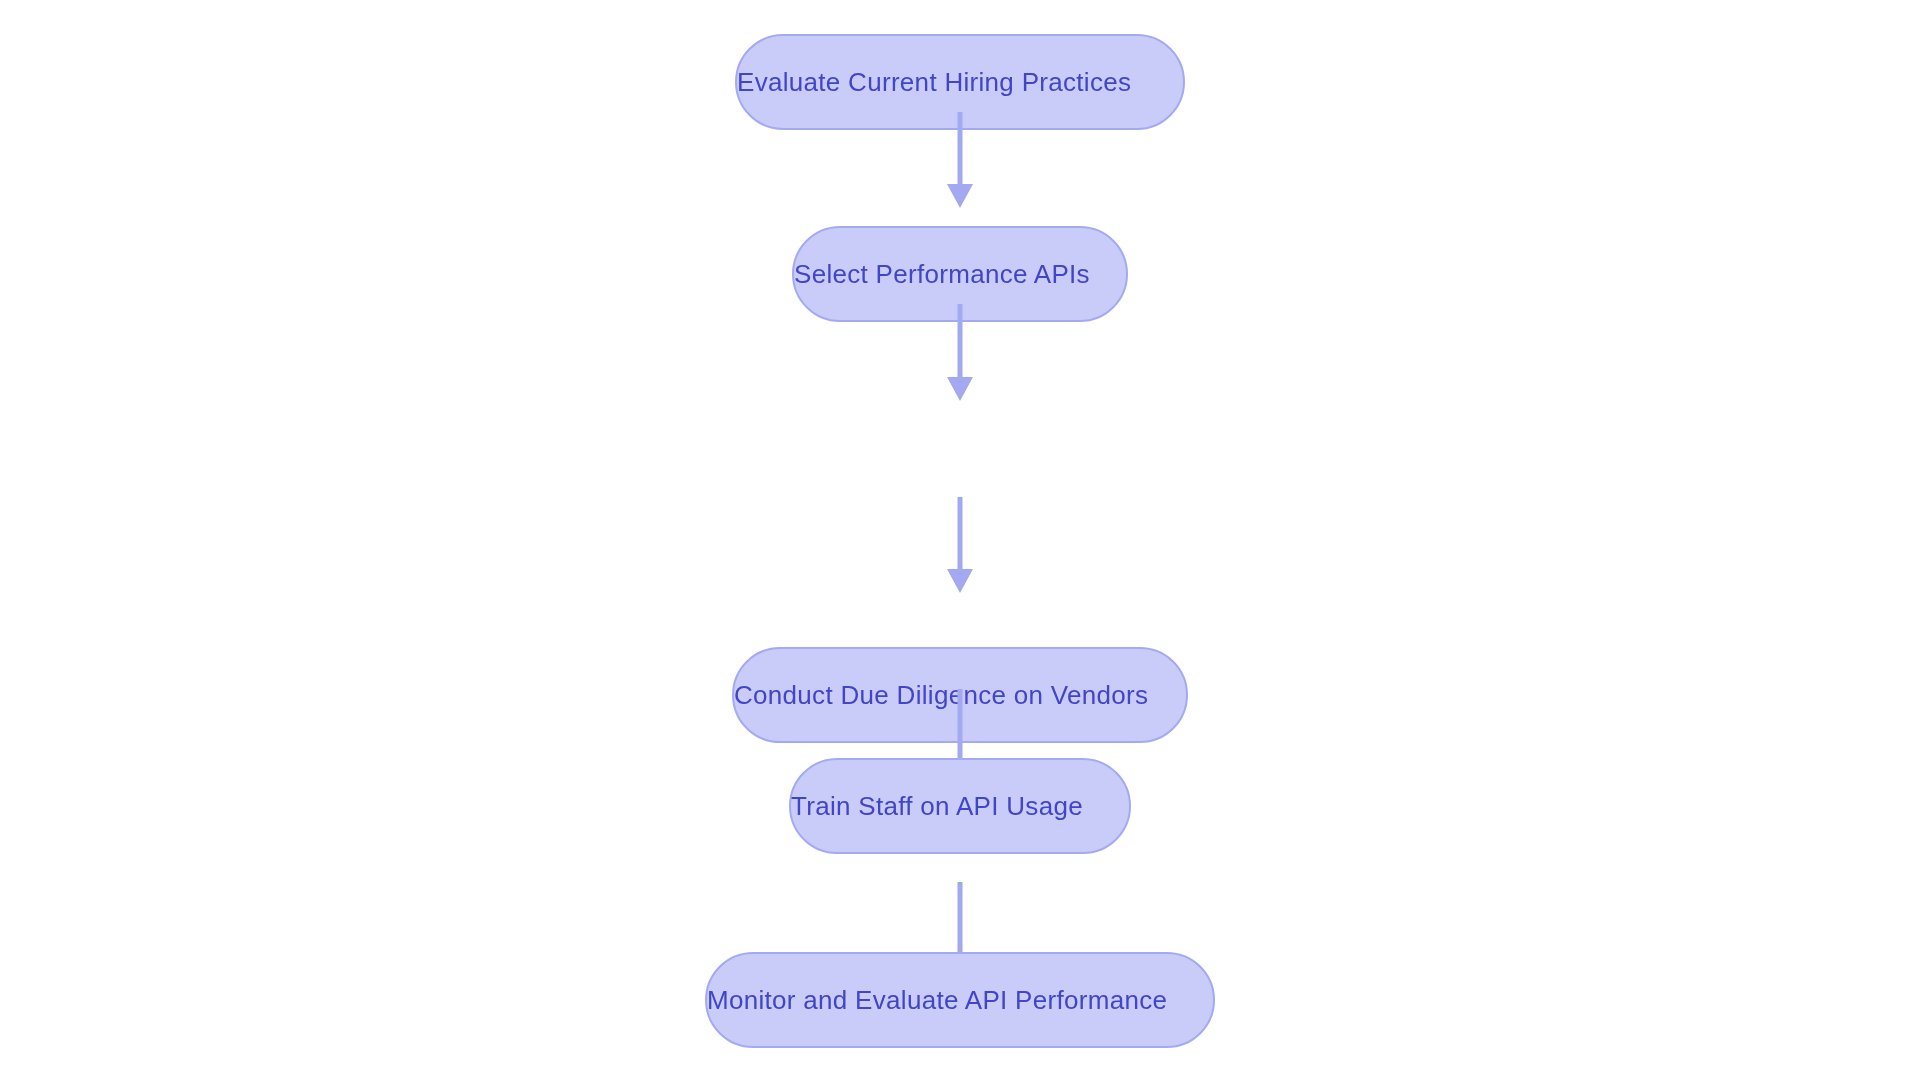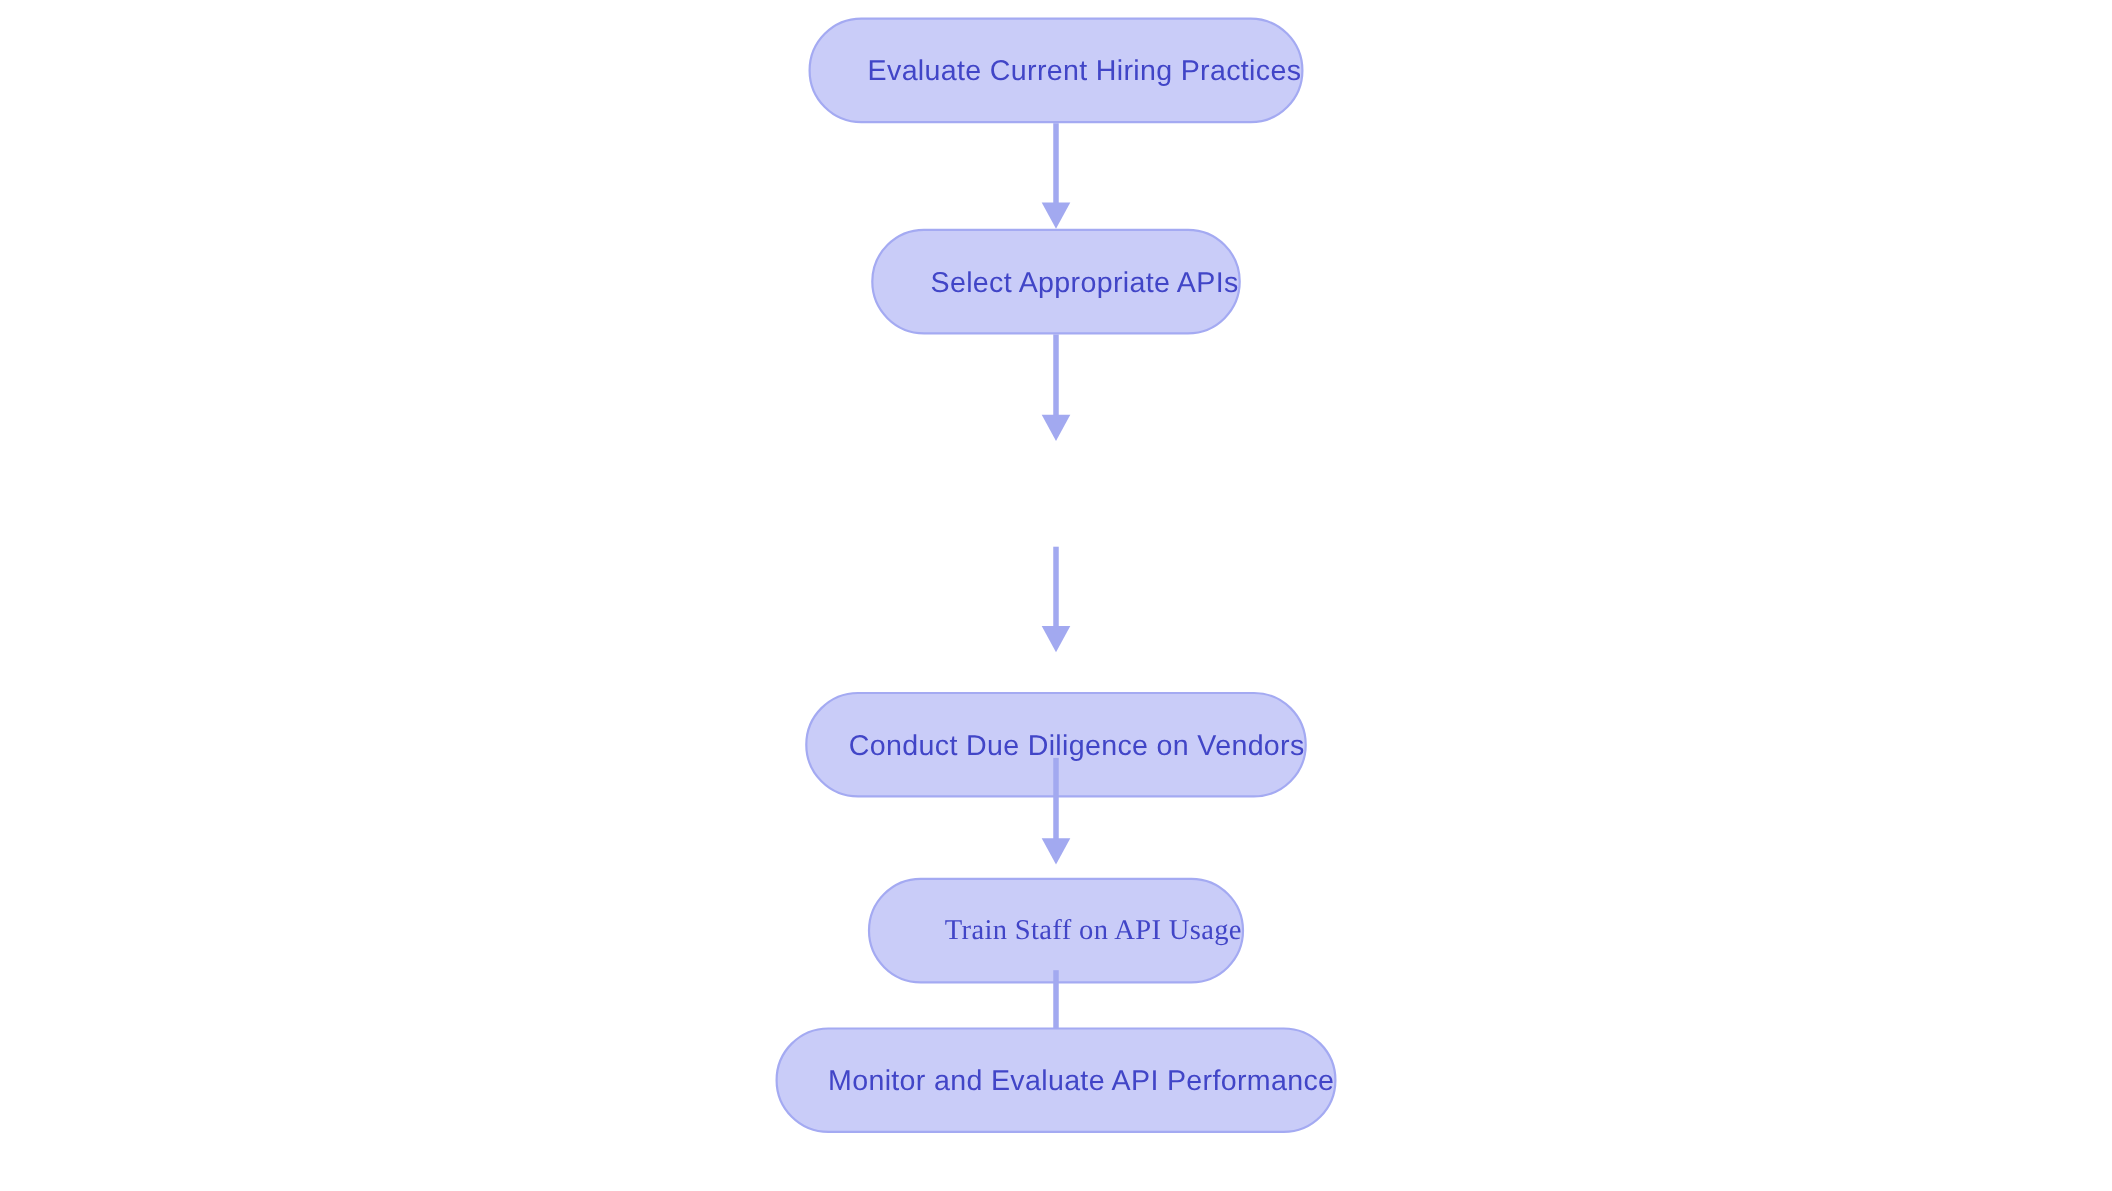--- a/index.html
+++ b/index.html
@@ -19,26 +19,27 @@
     position: absolute;
     left: 50%;
     transform: translateX(-50%);
     height: 96px;
     box-sizing: border-box;
     background: var(--node-fill, #c9ccf8);
     border: 2px solid var(--node-border, #a4aaf2);
     border-radius: 48px;
     display: flex;
     align-items: center;
-    justify-content: flex-end;
+    justify-content: flex-start;
     color: var(--text, #4145c7);
     font-size: 26px;
     letter-spacing: 0.3px;
     white-space: nowrap;
     text-align: center;
+    margin-top: 18px;
   }
   .flow-arrow {
     position: absolute;
     left: 50%;
     transform: translateX(-50%);
     width: 28px;
   }
   .arrow-stem {
     position: absolute;
     left: 50%;
@@ -68,21 +69,21 @@
   <div class="flow-node" style="top:16px; width:450px;">
     <span>Evaluate Current Hiring Practices</span>
   </div>
 
   <div class="flow-arrow" style="top:112px; height:96px;">
     <div class="arrow-stem"></div>
     <div class="arrow-head"></div>
   </div>
 
   <div class="flow-node" style="top:208px; width:336px;">
-    <span>Select Appropriate APIs</span>
+    <span>Select Performance APIs</span>
   </div>
 
   <div class="flow-arrow" style="top:304px; height:97px;">
     <div class="arrow-stem"></div>
     <div class="arrow-head"></div>
   </div>
 
 
   <div class="flow-arrow" style="top:497px; height:96px;">
     <div class="arrow-stem"></div>
@@ -91,21 +92,21 @@
 
   <div class="flow-node" style="top:629px; width:456px;">
     <span>Conduct Due Diligence on Vendors</span>
   </div>
 
   <div class="flow-arrow" style="top:689px; height:97px;">
     <div class="arrow-stem"></div>
     <div class="arrow-head"></div>
   </div>
 
-  <div class="flow-node" style="top:798px; width:342px;font-family:Liberation Serif, serif;">
+  <div class="flow-node" style="top:740px; width:342px;">
     <span>Train Staff on API Usage</span>
   </div>
 
   <div class="flow-arrow" style="top:882px; height:96px;">
     <div class="arrow-stem"></div>
     <div class="arrow-head"></div>
   </div>
 
   <div class="flow-node" style="top:934px; width:510px;">
     <span>Monitor and Evaluate API Performance</span>

